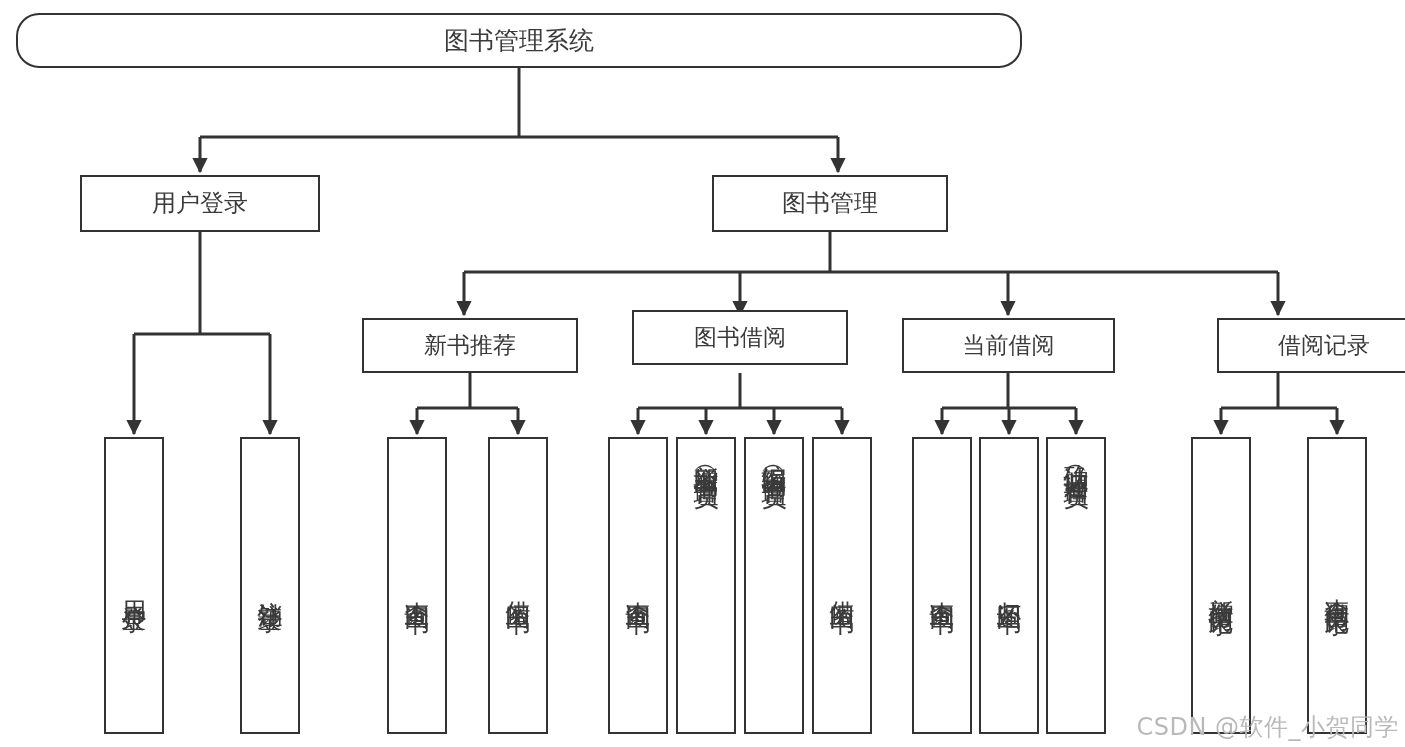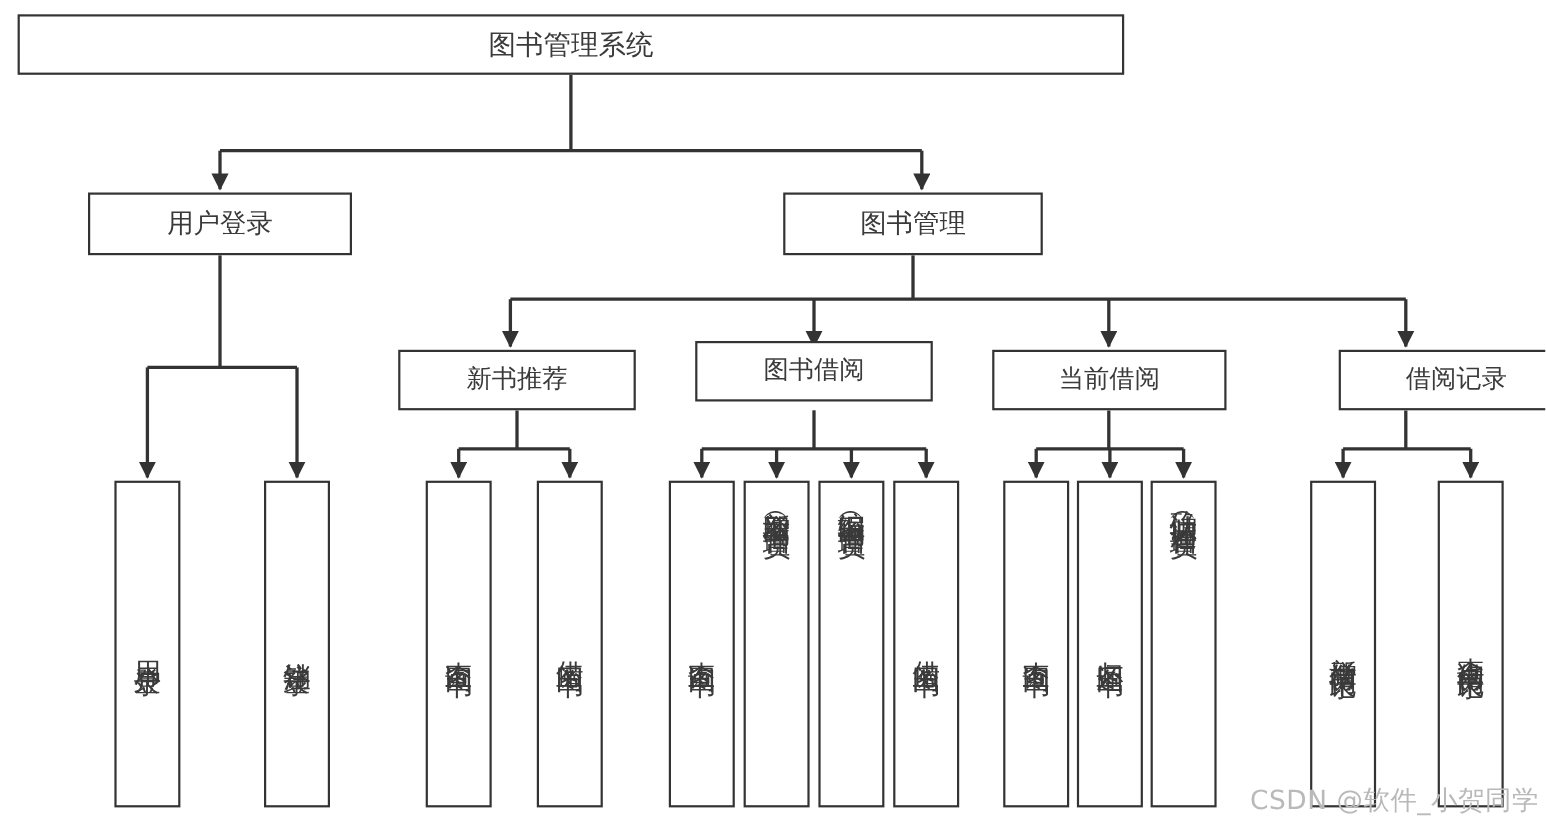--- a/index.html
+++ b/index.html
@@ -128,21 +128,21 @@
       <path d="M 1009 408 L 1009 434" marker-end="url(#arrow)"></path>
       <path d="M 1076 408 L 1076 434" marker-end="url(#arrow)"></path>
 
       <path d="M 1278 373 L 1278 408"></path>
       <path d="M 1221 408 L 1337 408"></path>
       <path d="M 1221 408 L 1221 434" marker-end="url(#arrow)"></path>
       <path d="M 1337 408 L 1337 434" marker-end="url(#arrow)"></path>
     </g>
   </svg>
 
-  <div class="node node-root" style="left:16px; top:13px; width:1006px; height:55px;">
+  <div class="node node-root" style="left:16px; top:13px; width:1006px; height:55px;border-radius:23px;">
     <span class="label">图书管理系统</span>
   </div>
 
   <div class="node node-l2" style="left:80px; top:175px; width:240px; height:57px;">
     <span class="label">用户登录</span>
   </div>
   <div class="node node-l3" style="left:362px; top:318px; width:216px; height:55px;">
     <span class="label">新书推荐</span>
   </div>
 

